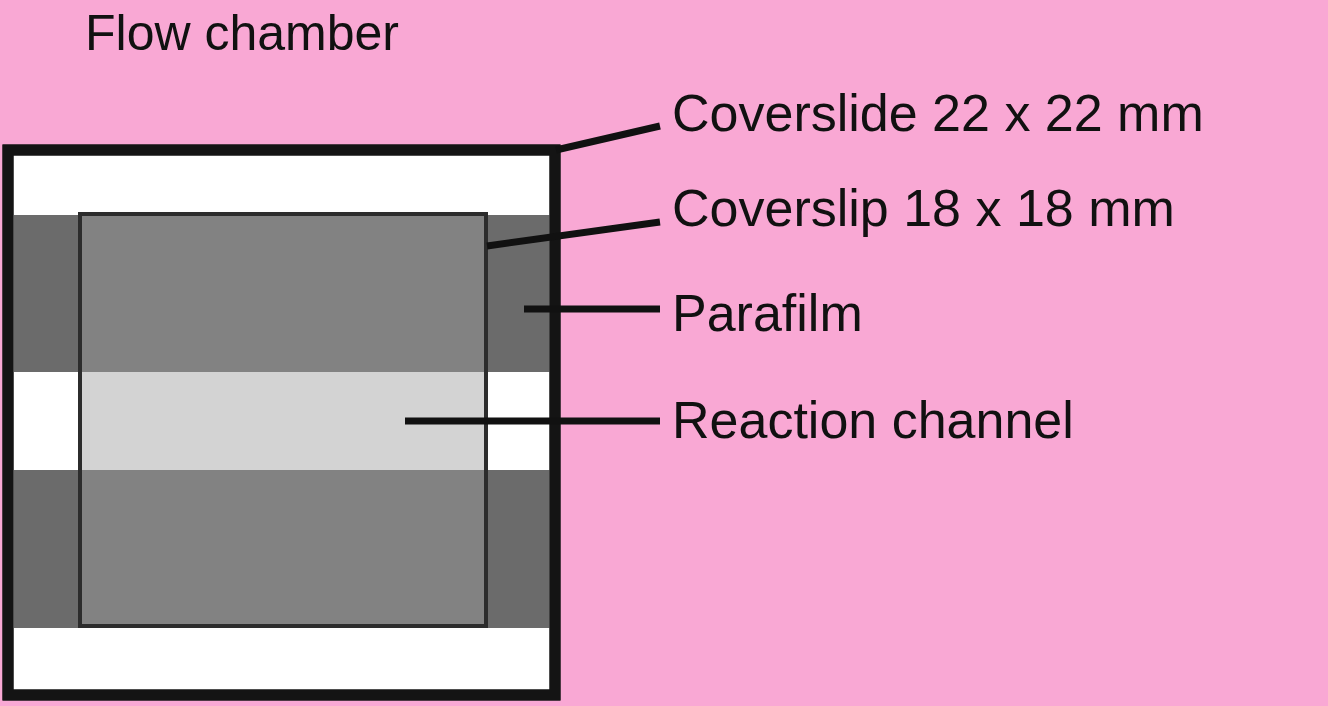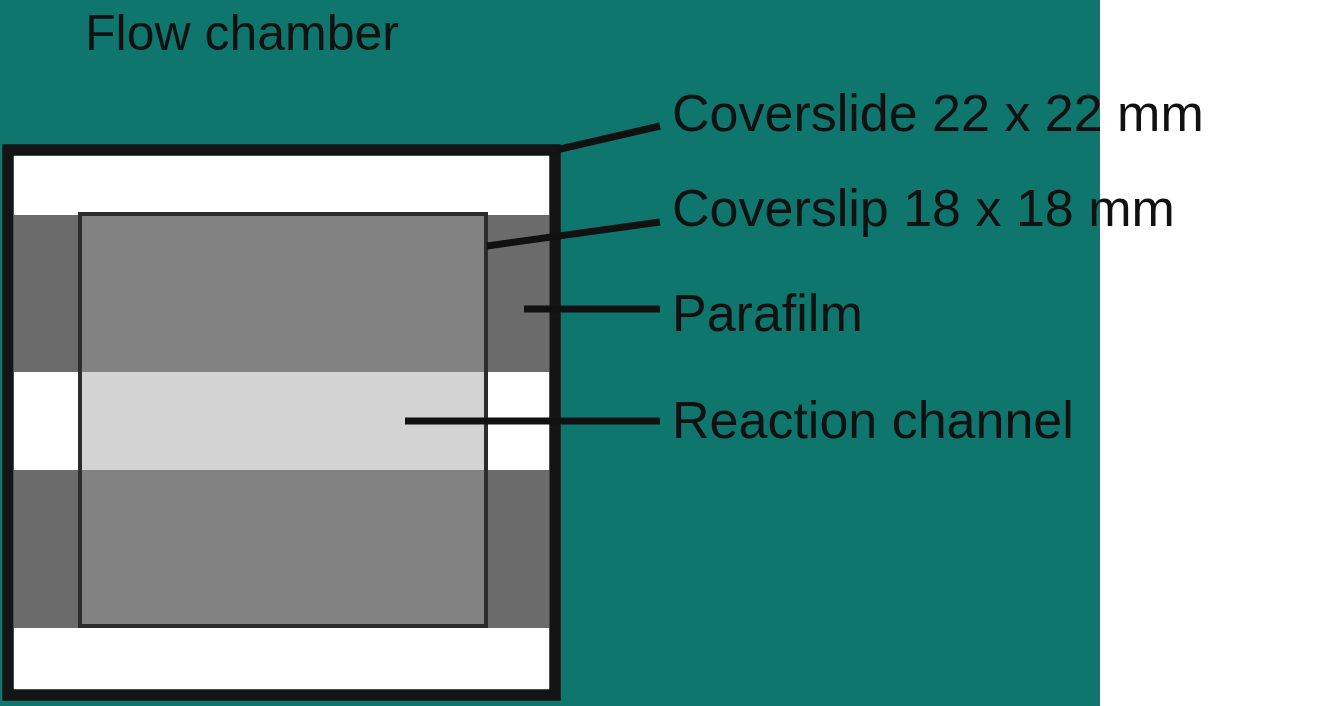--- a/index.html
+++ b/index.html
@@ -9,23 +9,23 @@
   }
   body {
     width: 1328px;
     height: 706px;
     overflow: hidden;
     font-family: "Liberation Sans", sans-serif;
     color: #000000;
   }
   #figure-root {
     position: relative;
-    width: 1100px;
+    width: 1328px;
     height: 706px;
-    background: #0f766e;
+    background: #f9a8d4;
   }
   #diagram-svg {
     position: absolute;
     left: 0;
     top: 0;
     width: 1328px;
     height: 706px;
     display: block;
   }
   .fig-text {

